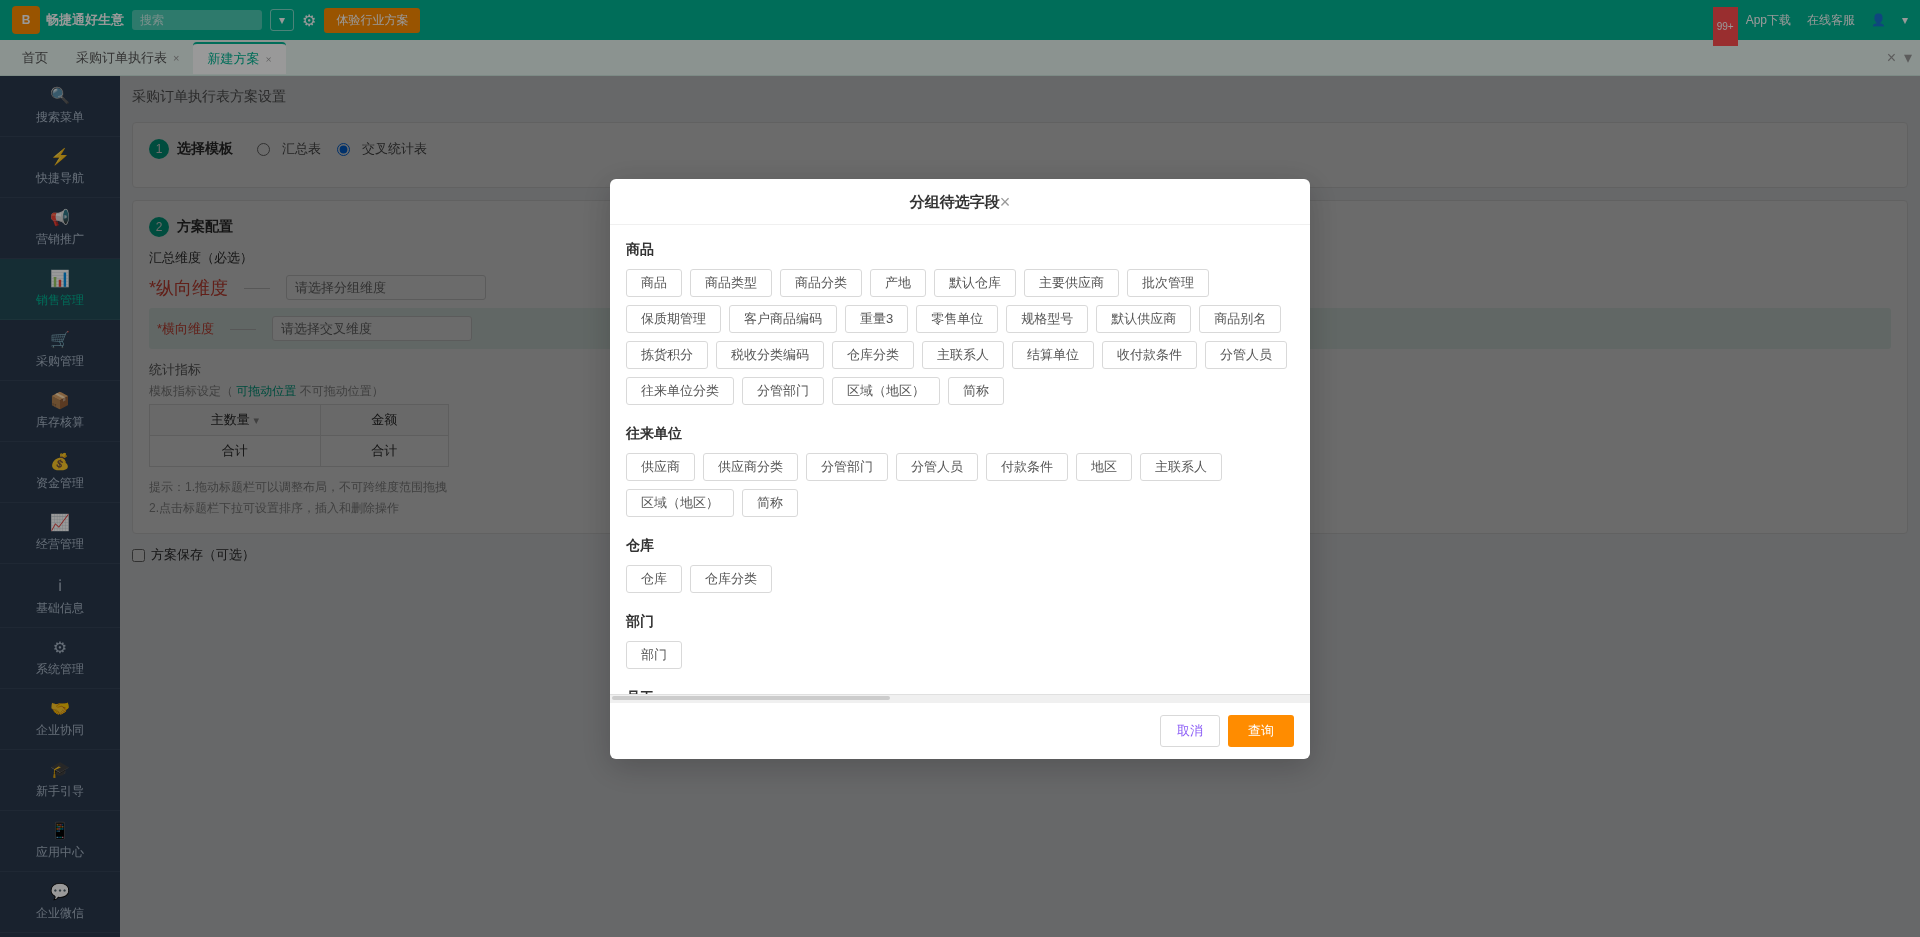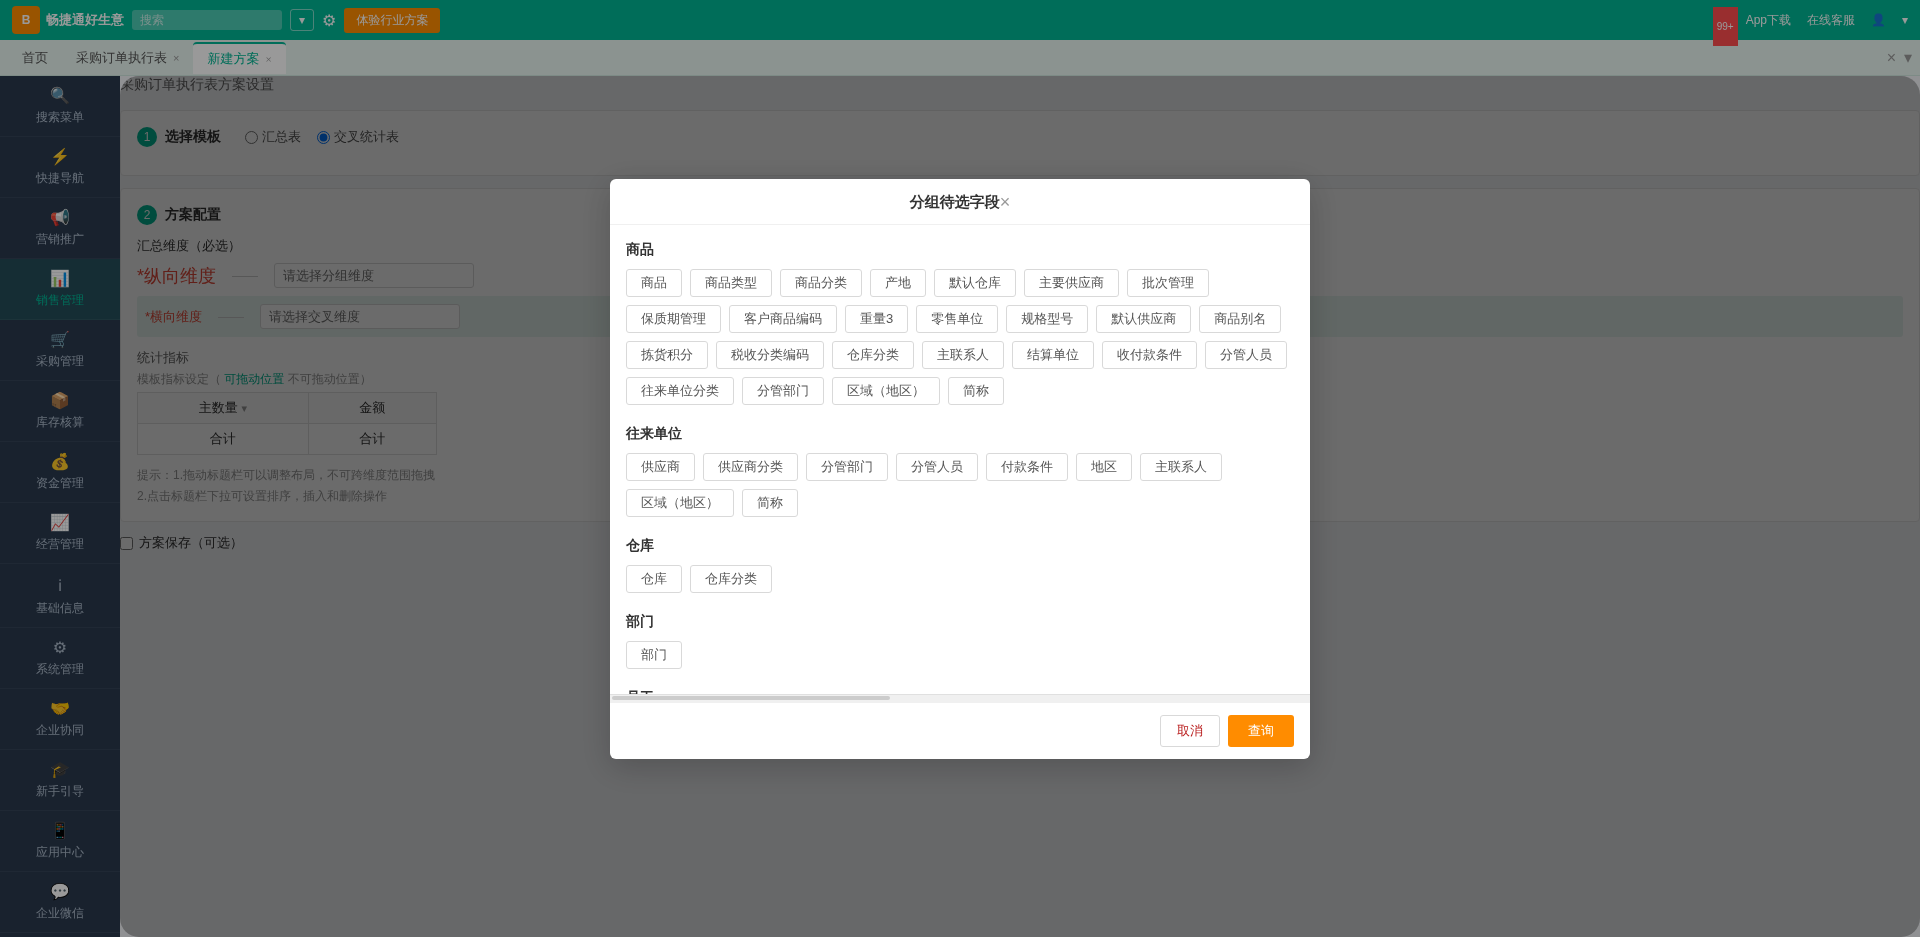--- a/index.html
+++ b/index.html
@@ -11,21 +11,21 @@
       background: #00b694;
       display: flex;
       align-items: center;
       padding: 0 12px;
       justify-content: space-between;
     }
     .top-header-left { display: flex; align-items: center; gap: 8px; }
     .logo-area { display: flex; align-items: center; gap: 6px; }
     .logo-icon { width: 28px; height: 28px; background: #ff8c00; border-radius: 4px; display: flex; align-items: center; justify-content: center; color: white; font-weight: bold; font-size: 12px; }
     .logo-text { color: white; font-size: 13px; font-weight: bold; }
-    .header-search { background: rgba(255,255,255,0.3); border: none; border-radius: 3px; padding: 3px 8px; color: #000000; width: 150px; font-size: 12px; }
+    .header-search { background: rgba(255,255,255,0.3); border: none; border-radius: 3px; padding: 3px 8px; color: #000000; width: 130px; font-size: 12px; }
     .header-search::placeholder { color: rgba(255,255,255,0.7); }
     .dropdown-btn { background: transparent; border: 1px solid rgba(255,255,255,0.5); border-radius: 3px; color: white; padding: 3px 8px; font-size: 12px; cursor: pointer; display: flex; align-items: center; gap: 4px; }
     .gear-btn { background: transparent; border: none; color: white; cursor: pointer; font-size: 16px; }
     .trial-btn { background: #ff8c00; border: none; border-radius: 3px; color: white; padding: 4px 12px; font-size: 12px; cursor: pointer; }
     .top-header-right { display: flex; align-items: center; gap: 16px; color: white; font-size: 12px; }
     .notification-badge { position: relative; display: inline-block; }
     .badge { background: #ff4d4f; color: white; border-radius: 0; font-size: 10px; padding: 14px 4px; position: absolute; top: -6px; right: -8px; }
 
     
     .tab-bar {
@@ -81,33 +81,32 @@
       border-bottom: 1px solid rgba(255,255,255,0.05);
     }
     .sidebar-item.active { background: rgba(0,182,148,0.15); color: #00b694; }
     .sidebar-icon { font-size: 16px; }
 
     
     .content-area {
       flex: 1;
       background: #f5f7fa;
       overflow: auto;
-      padding: 0;
+      padding: 12px;
       position: relative;
-      border-radius: 19px;
     }
     .page-title { font-size: 14px; color: #666; margin-bottom: 16px; }
 
     
     .section-card { background: white; border-radius: 4px; padding: 16px; margin-bottom: 12px; border: 1px solid #e8e8e8; }
     .section-step { display: flex; align-items: center; gap: 8px; margin-bottom: 12px; }
     .step-num { width: 20px; height: 20px; border-radius: 50%; background: #00b694; color: white; font-size: 12px; display: flex; align-items: center; justify-content: center; }
     .step-title { font-size: 14px; font-weight: bold; color: #333; }
     .radio-group { display: flex; gap: 16px; align-items: center; }
-    .radio-label { display: flex; align-items: center; gap: 4px; cursor: pointer; font-size: 13px; color: #555; }
+    .radio-label { display: flex; align-items: center; gap: 12px; cursor: pointer; font-size: 13px; color: #555; }
 
     
     .modal-backdrop {
       position: fixed;
       top: 0; left: 0; right: 0; bottom: 0;
       background: rgba(0,0,0,0.4);
       z-index: 1000;
       display: flex;
       align-items: center;
       justify-content: center;
@@ -175,21 +174,21 @@
       background: #f0f0f0;
       border-top: 1px solid #e0e0e0;
       display: flex;
       align-items: center;
       padding: 0 2px;
       flex-shrink: 0;
     }
     .modal-hscroll-bar { background: #ccc; height: 4px; border-radius: 2px; width: 40%; }
 
     
-    .btn-default { border: 1px solid #d9d9d9; background: white; border-radius: 3px; padding: 6px 16px; font-size: 13px; cursor: pointer; color: #b91c1c; margin-left: 48px; }
+    .btn-default { border: 1px solid #d9d9d9; background: white; border-radius: 3px; padding: 6px 16px; font-size: 13px; cursor: pointer; color: #8b5cf6; margin-left: 48px; }
     .btn-primary { border: none; background: #ff8c00; border-radius: 3px; padding: 6px 20px; font-size: 13px; cursor: pointer; color: white; }
 
     
     .content-behind { filter: brightness(0.7); pointer-events: none; }
   </style>
 </head>
 <body>
 
 <div class="top-header">
   <div class="top-header-left">

